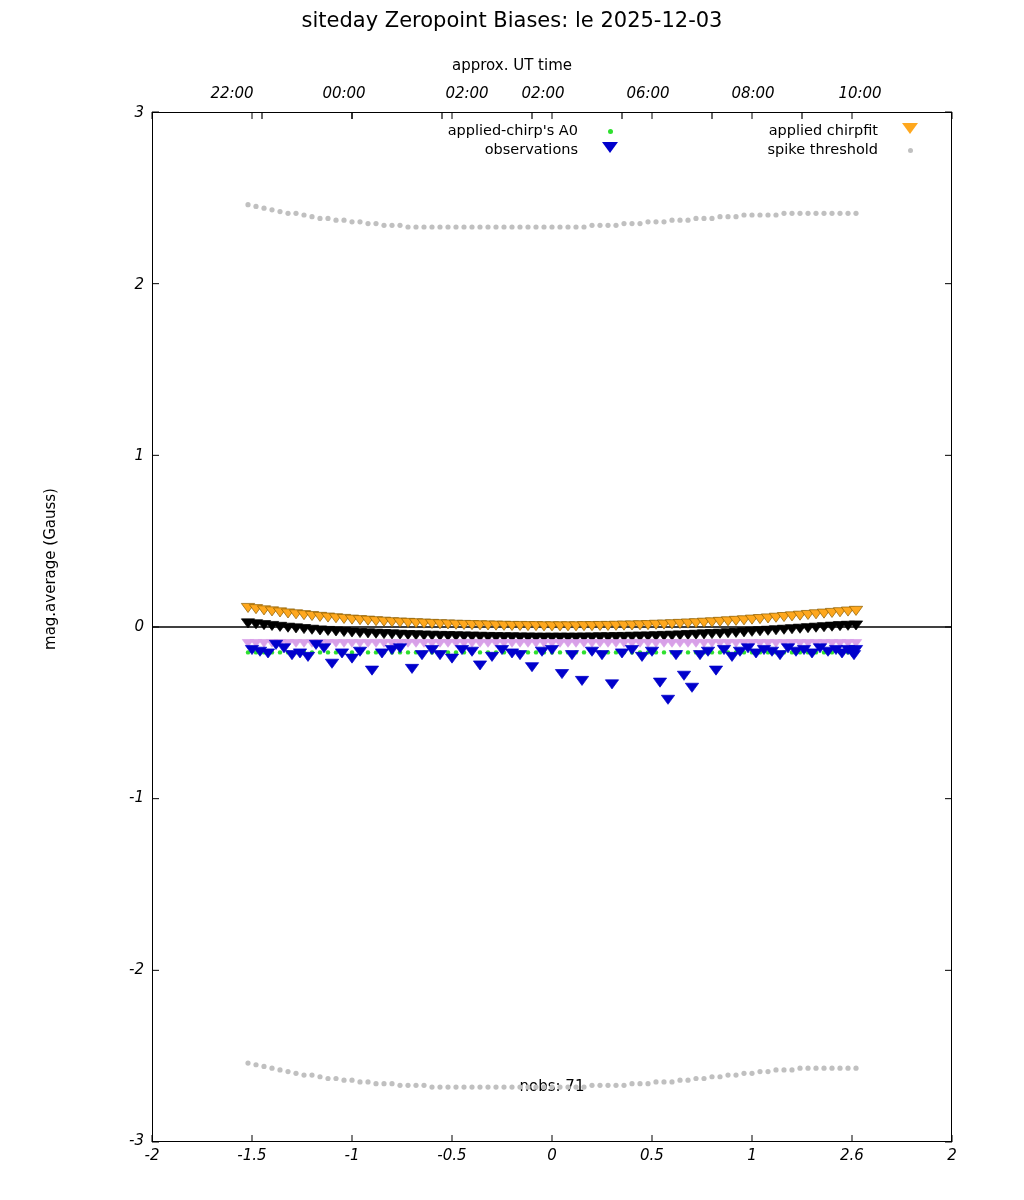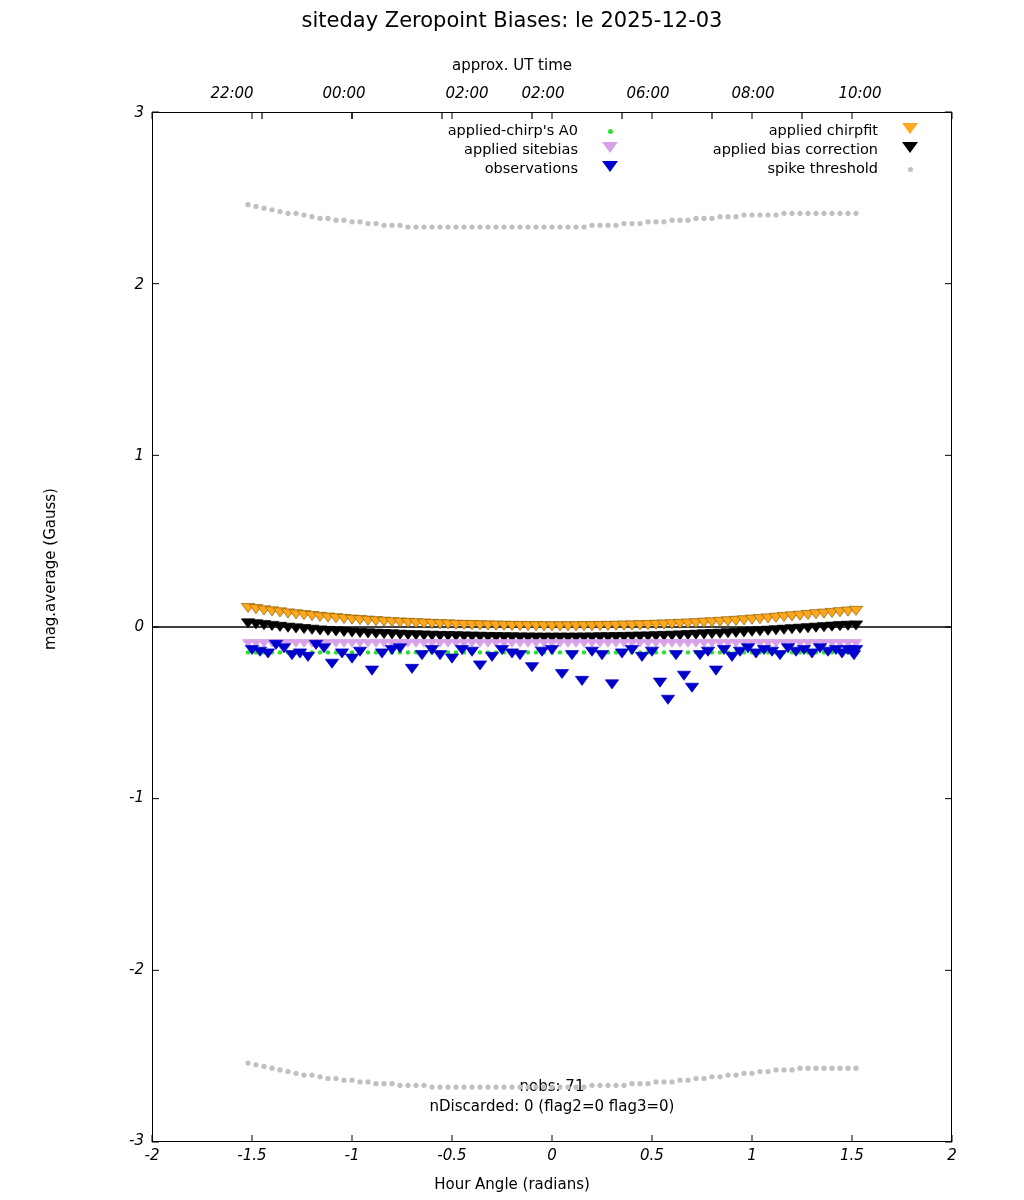--- a/index.html
+++ b/index.html
@@ -142,33 +142,32 @@
     pointer-events: none;
   }
 </style>
 </head>
 <body>
 
 <div id="figure">
 
   <div class="title">siteday Zeropoint Biases:  le  2025-12-03</div>
   <div class="top-axis-label">approx. UT time</div>
-  <div class="xlabel">Hour Angle (radians)</div>
   <div class="ylabel">mag.average (Gauss)</div>
 
   <div class="plot-area"></div>
 
   <div class="tick-label x-tick-label" style="left:152px">-2</div>
   <div class="tick-label x-tick-label" style="left:252px">-1.5</div>
   <div class="tick-label x-tick-label" style="left:352px">-1</div>
   <div class="tick-label x-tick-label" style="left:452px">-0.5</div>
   <div class="tick-label x-tick-label" style="left:552px">0</div>
   <div class="tick-label x-tick-label" style="left:652px">0.5</div>
   <div class="tick-label x-tick-label" style="left:752px">1</div>
-  <div class="tick-label x-tick-label" style="left:852px">1.5</div>
+  <div class="tick-label x-tick-label" style="left:852px">2.6</div>
   <div class="tick-label x-tick-label" style="left:952px">2</div>
 
   <div class="tick-label top-tick-label" style="left:232px">22:00</div>
   <div class="tick-label top-tick-label" style="left:344px">00:00</div>
   <div class="tick-label top-tick-label" style="left:467px">02:00</div>
   <div class="tick-label top-tick-label" style="left:543px">02:00</div>
   <div class="tick-label top-tick-label" style="left:648px">06:00</div>
   <div class="tick-label top-tick-label" style="left:753px">08:00</div>
   <div class="tick-label top-tick-label" style="left:860px">10:00</div>
 
@@ -186,42 +185,31 @@
         <span class="lg-label">applied-chirp's A0</span>
         <span class="lg-marker"><i class="dot" style="background:#2ee02e"></i></span>
       </div>
       <div class="legend-cell">
         <span class="lg-label">applied chirpfit</span>
         <span class="lg-marker"><i class="tri-down" style="border-top-color:#ffa81e"></i></span>
       </div>
     </div>
     <div class="legend-row">
       <div class="legend-cell">
-        <span class="lg-label">applied sitebias</span>
-        <span class="lg-marker"><i class="tri-down" style="border-top-color:#d8a0e8"></i></span>
-      </div>
-      <div class="legend-cell">
-        <span class="lg-label">applied bias correction</span>
-        <span class="lg-marker"><i class="tri-down" style="border-top-color:#000000"></i></span>
-      </div>
-    </div>
-    <div class="legend-row">
-      <div class="legend-cell">
         <span class="lg-label">observations</span>
         <span class="lg-marker"><i class="tri-down" style="border-top-color:#0000cc"></i></span>
       </div>
       <div class="legend-cell">
         <span class="lg-label">spike threshold</span>
         <span class="lg-marker"><i class="dot" style="background:#c0c0c0"></i></span>
       </div>
     </div>
   </div>
 
   <div class="annot" style="left:452px; top:1077px; width:200px;">nobs: 71</div>
-  <div class="annot" style="left:402px; top:1097px; width:300px;">nDiscarded: 0  (flag2=0  flag3=0)</div>
 
   <svg class="overlay" id="plot-svg">
       <line x1="152" y1="1142" x2="152" y2="1135" stroke="#000" stroke-width="1"></line>
       <line x1="152" y1="112" x2="152" y2="119" stroke="#000" stroke-width="1"></line>
       <line x1="252" y1="1142" x2="252" y2="1135" stroke="#000" stroke-width="1"></line>
       <line x1="252" y1="112" x2="252" y2="119" stroke="#000" stroke-width="1"></line>
       <line x1="352" y1="1142" x2="352" y2="1135" stroke="#000" stroke-width="1"></line>
       <line x1="352" y1="112" x2="352" y2="119" stroke="#000" stroke-width="1"></line>
       <line x1="452" y1="1142" x2="452" y2="1135" stroke="#000" stroke-width="1"></line>
       <line x1="452" y1="112" x2="452" y2="119" stroke="#000" stroke-width="1"></line>

